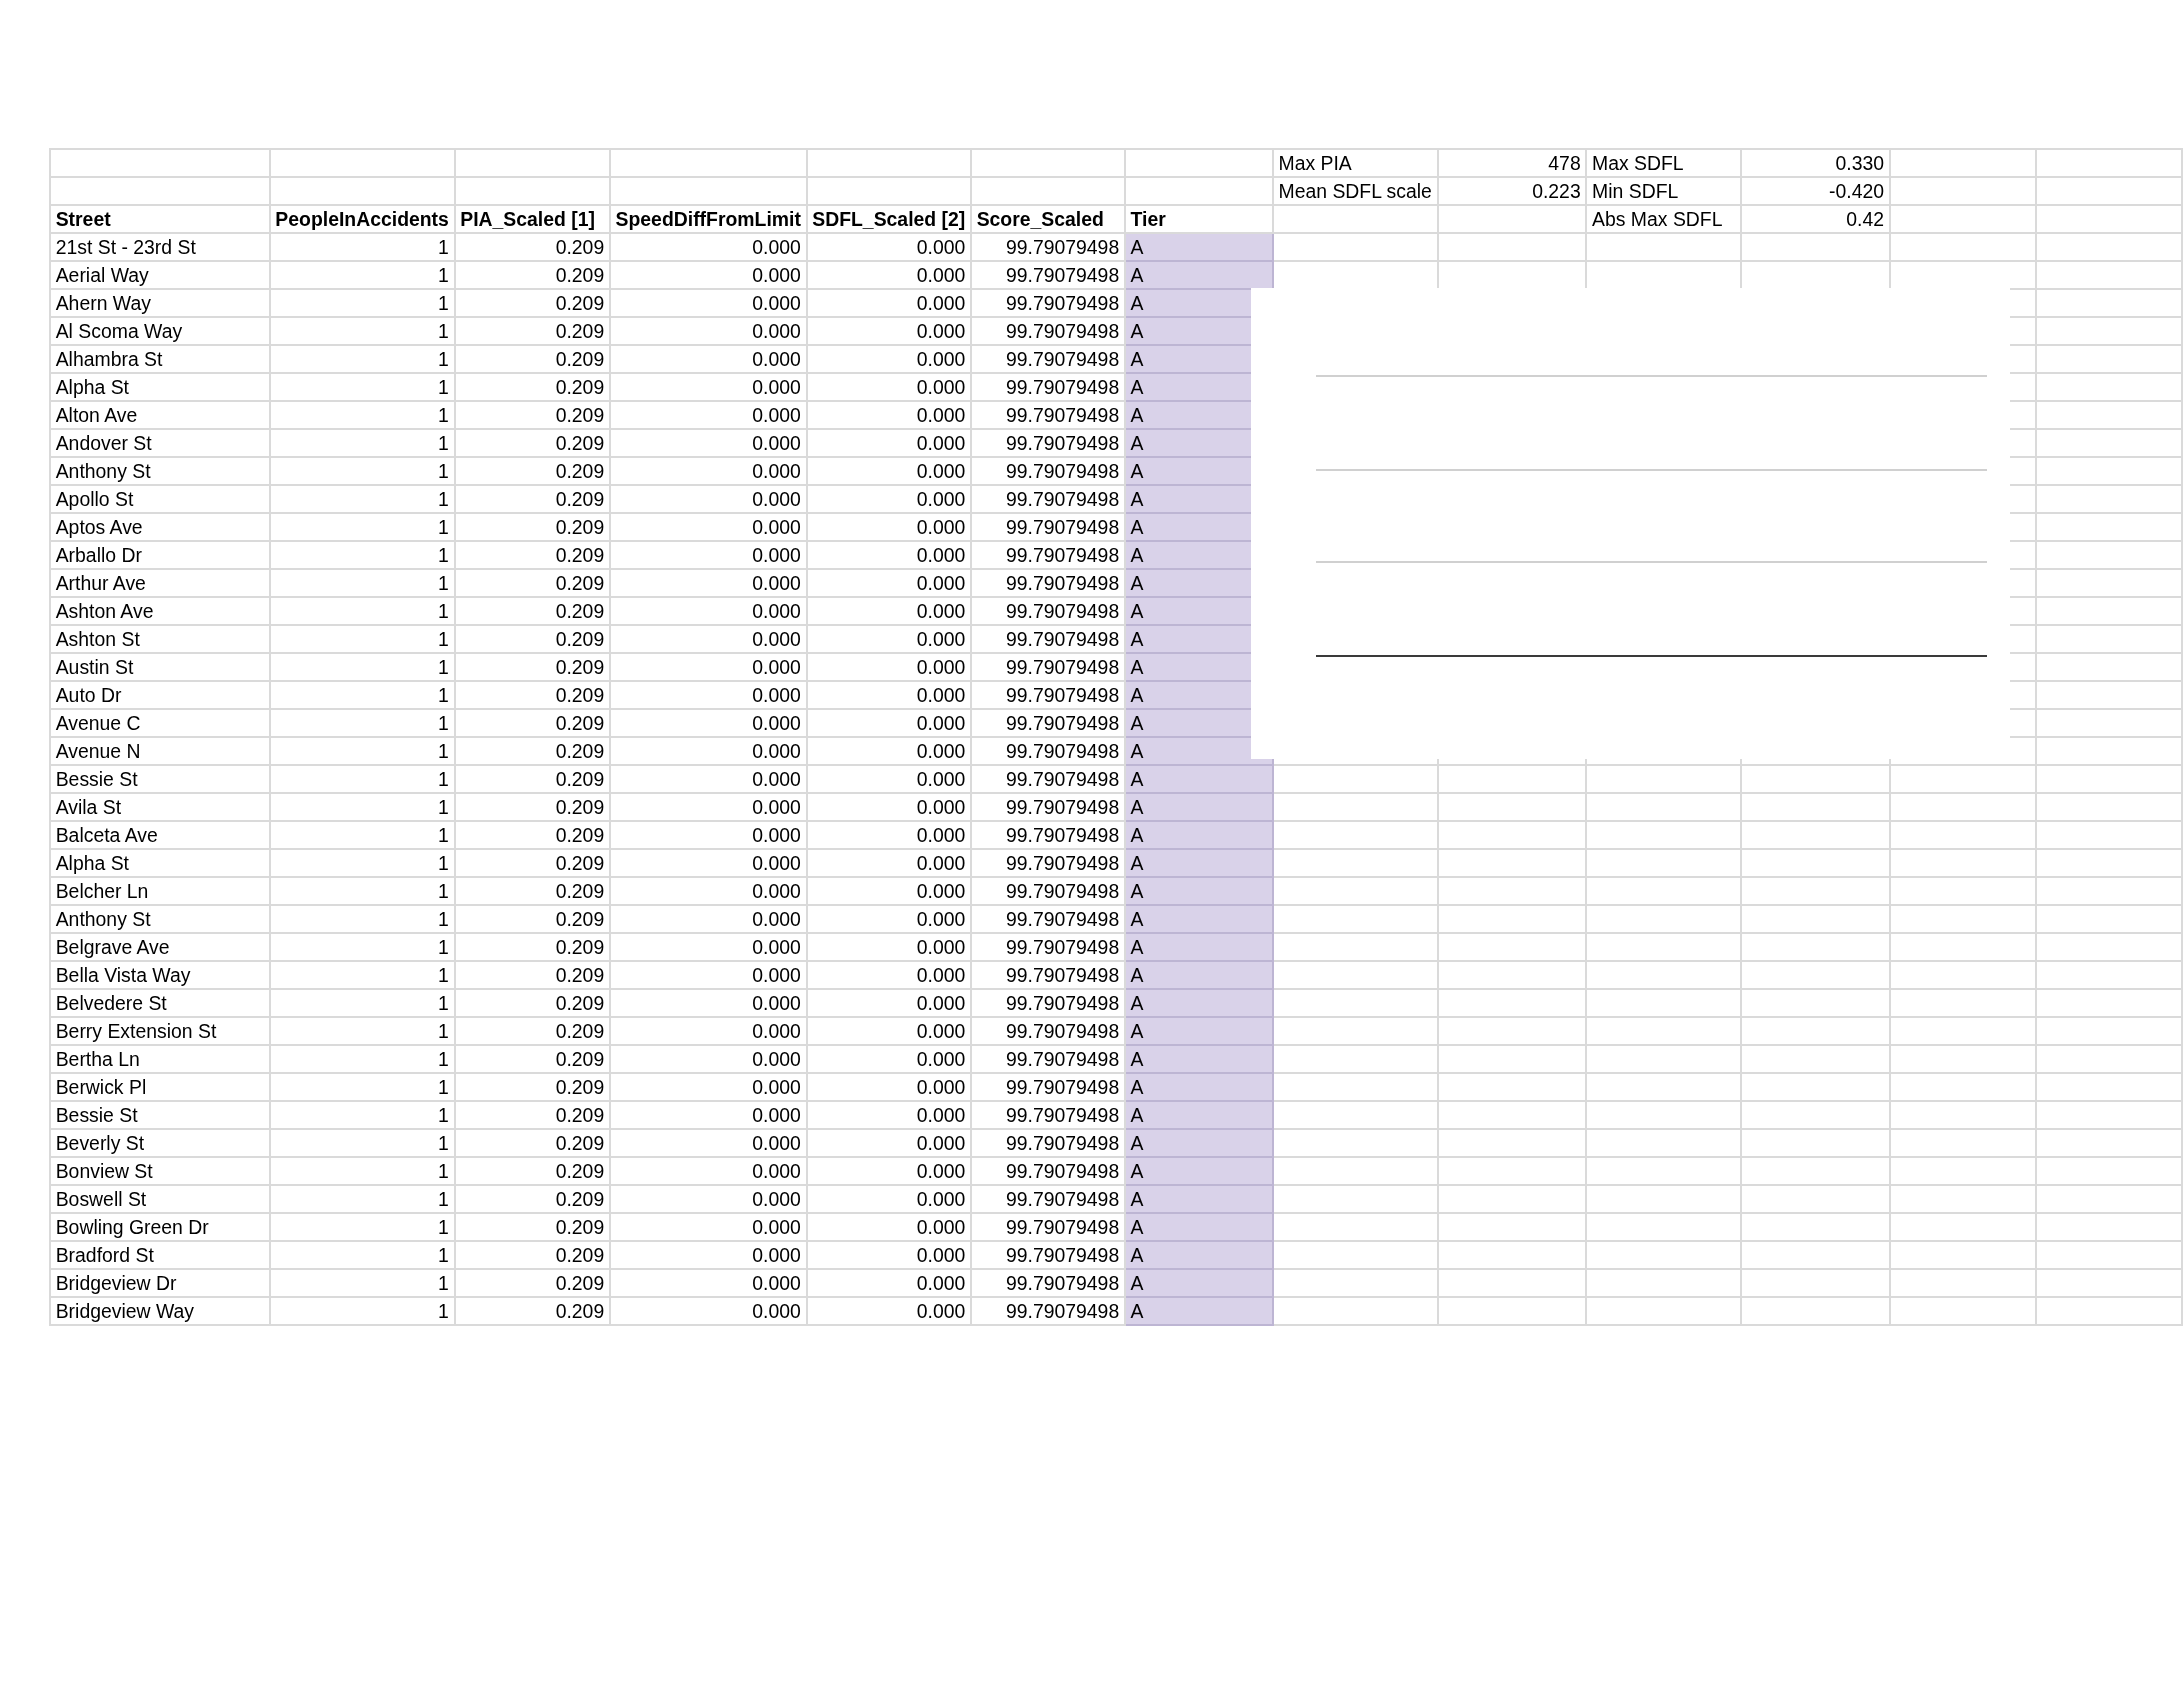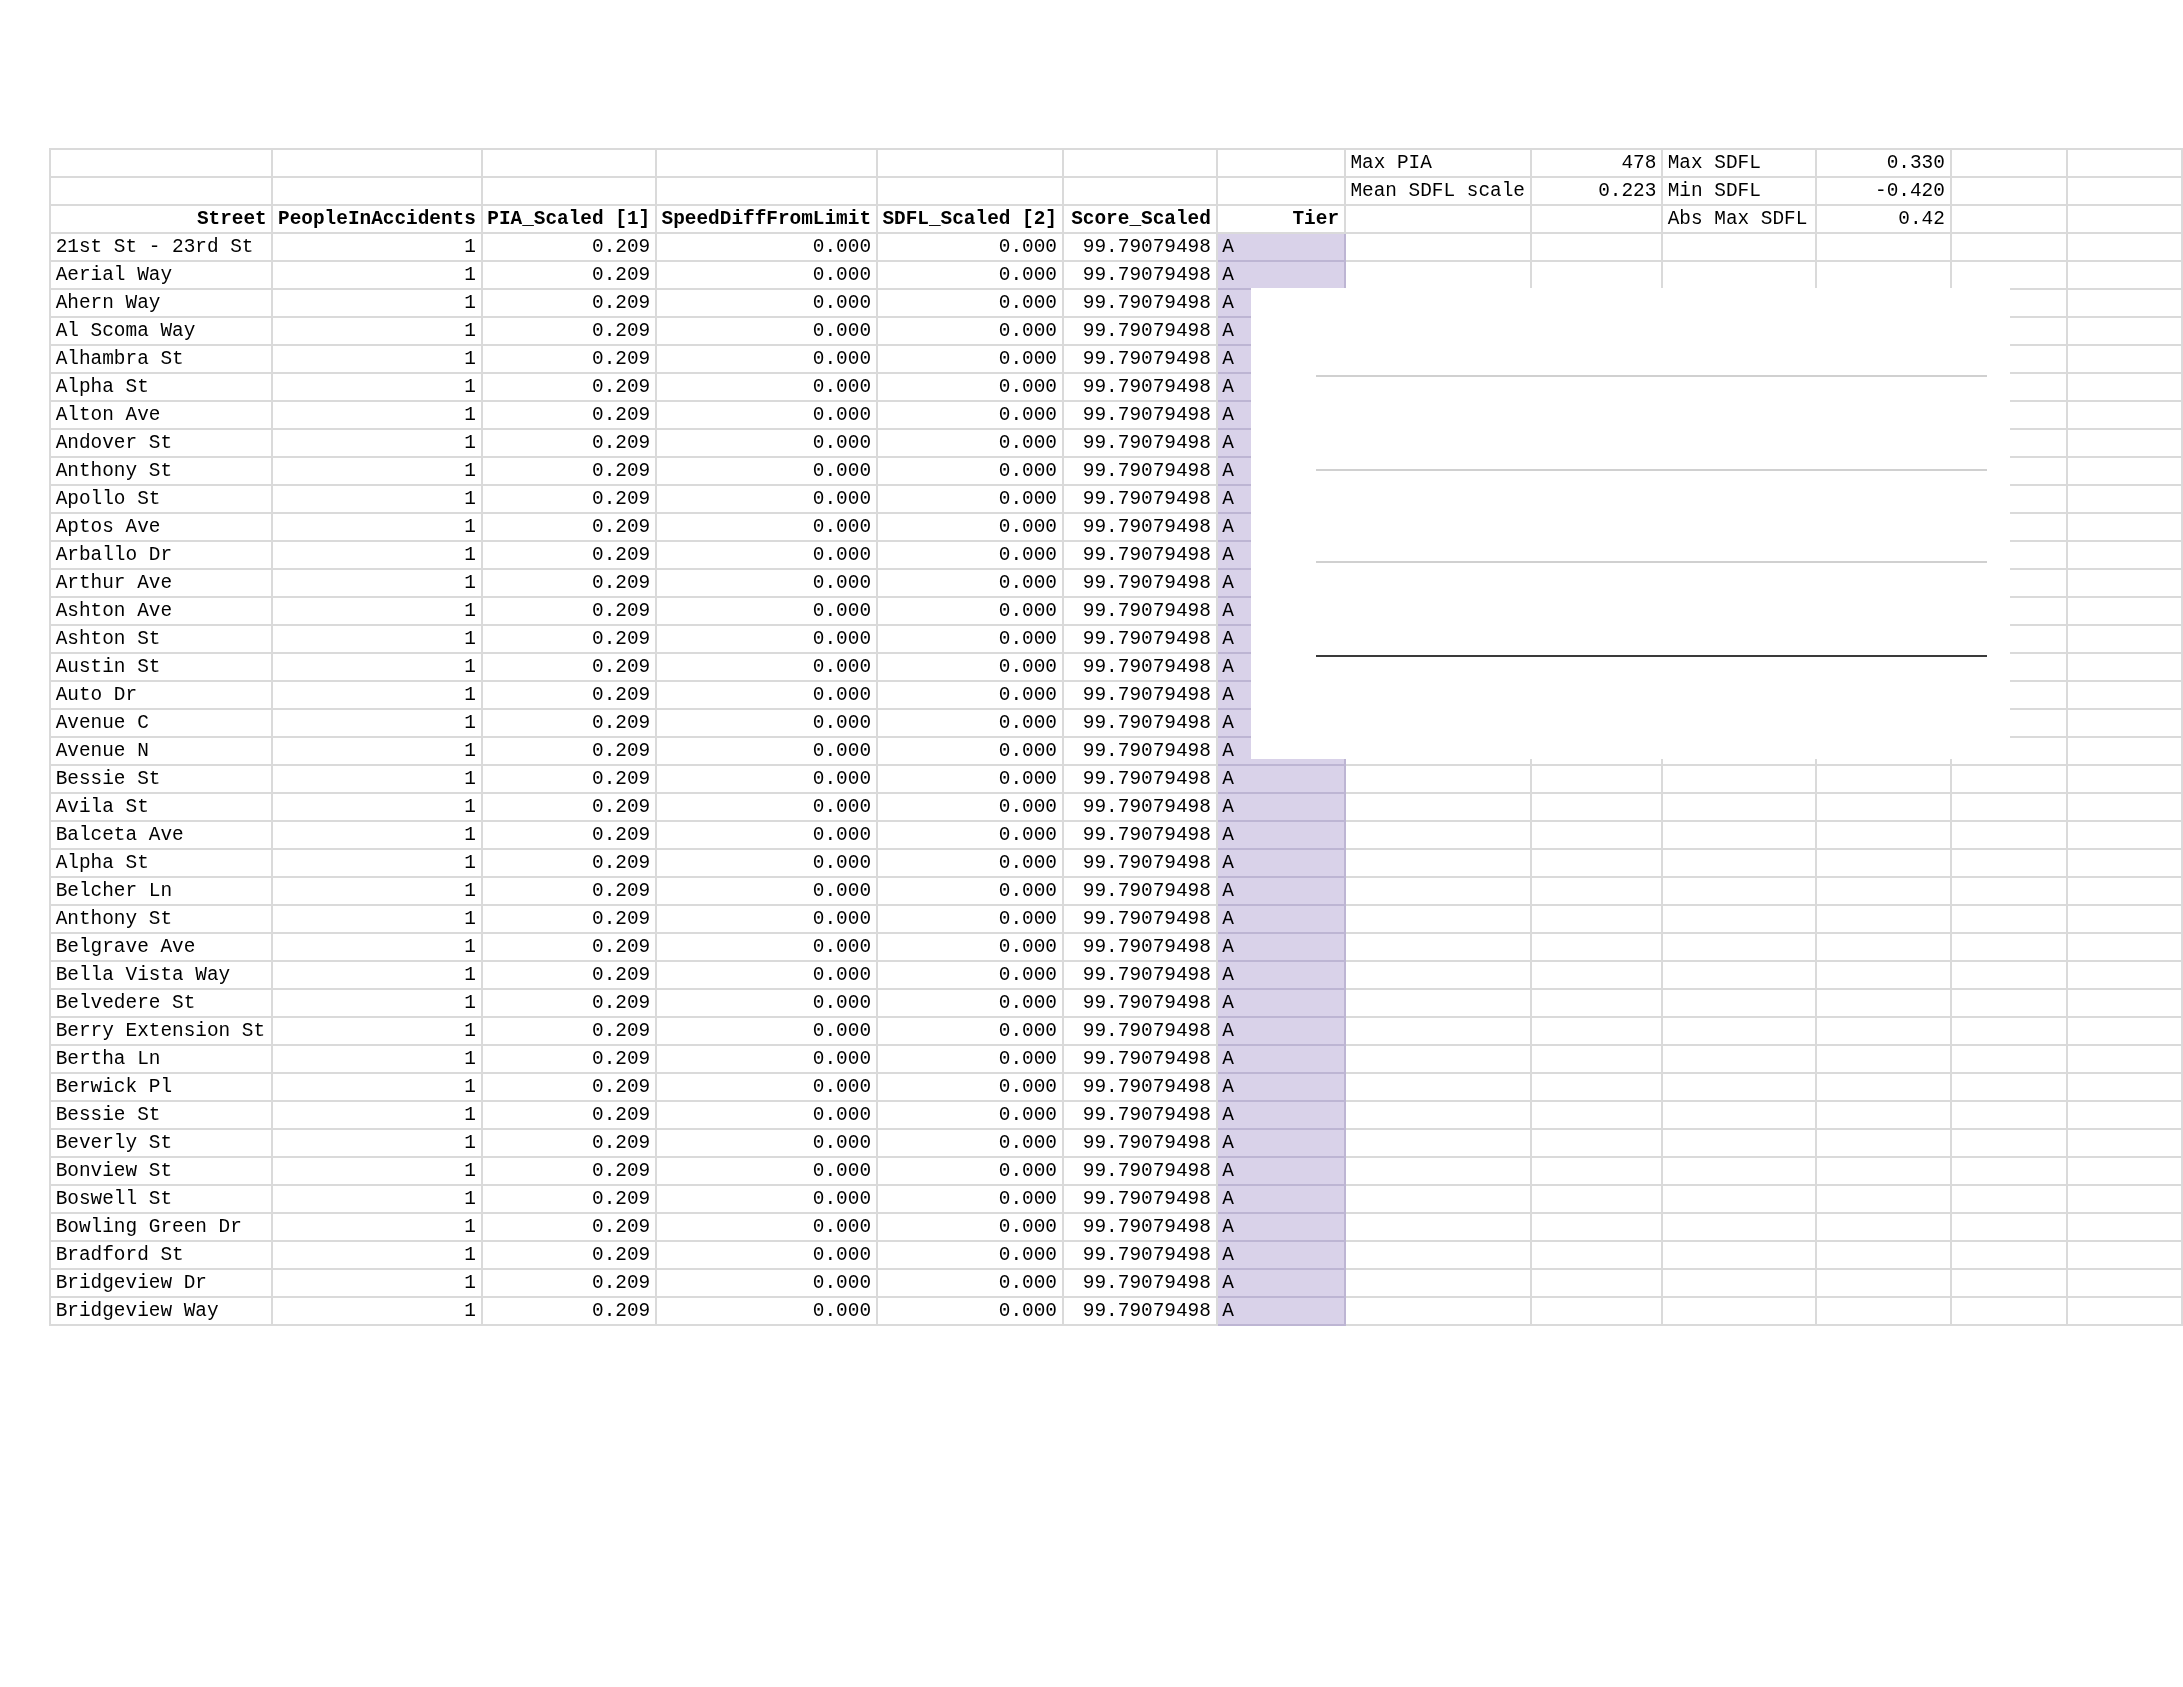--- a/index.html
+++ b/index.html
@@ -3,23 +3,23 @@
 <meta charset="utf-8">
 <style>
   html, body { margin: 0; padding: 0; background: #ffffff; }
   body { width: 2183px; height: 1687px; position: relative; overflow: hidden;
          font-family: "Liberation Sans", sans-serif; color: #000; }
   .sheet { position: absolute; left: 49px; top: 148px; border-collapse: collapse;
            table-layout: fixed; }
   .sheet td { border: 2.3px solid #dadada; height: 28px; padding: 0 4.7px; font-size: 19.4px;
               white-space: nowrap; overflow: hidden; text-overflow: clip; box-sizing: border-box; }
   .sheet td.num { text-align: right; }
-  .sheet td.bold { font-weight: bold; text-align: right; }
+  .sheet td.bold { font-weight: bold; }
   .sheet td.tier { background: #d9d2e9; border-color: #bdb5d3; }
-  .sheet tr { height: 16px; font-family: Liberation Mono, monospace; }
+  .sheet tr { height: 16px; }
   .chart { position: absolute; left: 1251px; top: 288px; width: 759px; height: 471px;
            background: #ffffff; }
   .chart .grid { position: absolute; left: 65px; width: 671px; height: 2.3px; background: #d0d0d0; }
   .chart .base { position: absolute; left: 65px; width: 671px; height: 2.3px; background: #3a3a3a; }
 </style>
 </head>
 <body>
 
 <table class="sheet">
   <colgroup>

